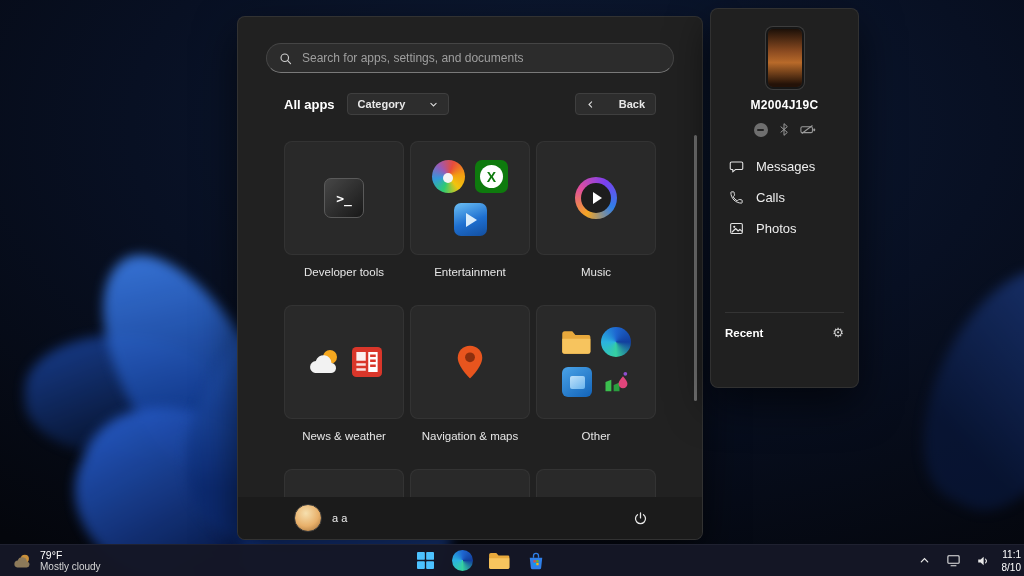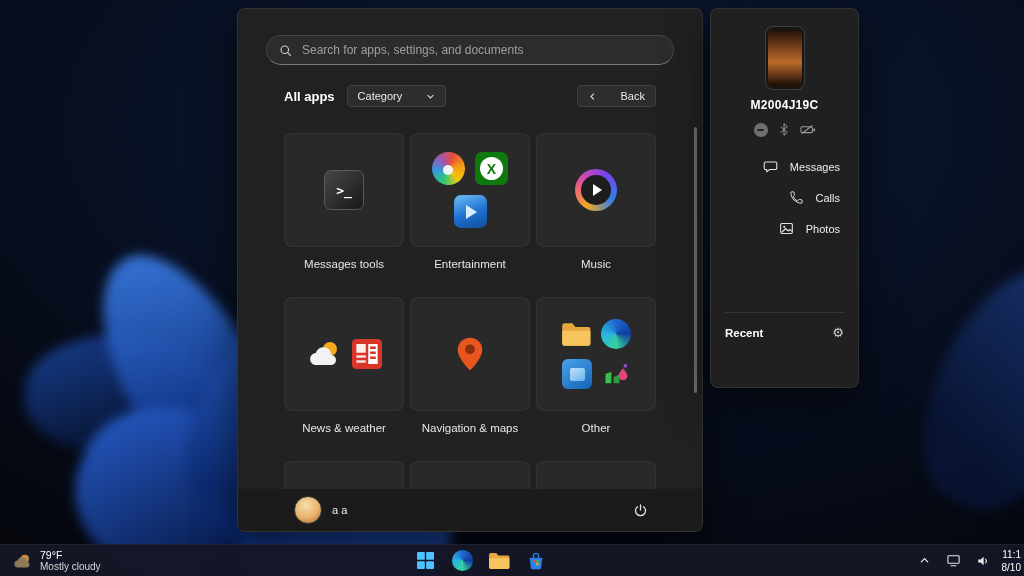--- a/index.html
+++ b/index.html
@@ -14,31 +14,31 @@
     border-radius:50%/60% 55% 45% 40%;background:linear-gradient(160deg,#2f6fe0,#0c2a70 75%);opacity:.9;}
   .pt3{left:90px;top:395px;width:175px;height:205px;transform:rotate(-68deg);
     border-radius:50%/55%;background:linear-gradient(220deg,#2a64d8,#0a1f55 75%);opacity:.95;}
   .pt4{left:250px;top:425px;width:195px;height:215px;transform:rotate(48deg);
     border-radius:50%/55%;background:linear-gradient(140deg,#3a78e8,#0e2f80 70%);opacity:.9;}
   .pt5{left:938px;top:265px;width:150px;height:250px;transform:rotate(26deg);
     border-radius:50%/58%;background:linear-gradient(200deg,#2a55b8,#0a1c48 75%);opacity:.55;}
   .pt6{left:60px;top:300px;width:120px;height:190px;transform:rotate(-90deg);
     border-radius:50%/55%;background:linear-gradient(250deg,#1d4cb0,#081738 75%);opacity:.8;}
   
-  .start-menu{position:absolute;left:237px;top:8px;width:466px;height:524px;
+  .start-menu{position:absolute;left:237px;top:16px;width:466px;height:524px;
     background:#212121;border:1px solid rgba(255,255,255,.08);border-radius:8px;
     box-shadow:0 16px 42px rgba(0,0,0,.6);overflow:hidden;box-sizing:border-box;}
   .search-bar{margin:26px 28px 0;height:30px;border-radius:16px;background:#2c2c2c;
     border:1px solid #454545;border-bottom-color:#7a7a7a;display:flex;align-items:center;gap:8px;padding:0 12px;box-sizing:border-box;}
   .search-bar input{flex:1;background:transparent;border:0;outline:0;color:#ddd;font-size:12px;font-family:inherit;}
   .search-bar input::placeholder{color:#9f9f9f;}
   .menu-header{margin:20px 46px 0;display:flex;align-items:center;gap:12px;}
   .all-apps{font-size:13px;font-weight:700;}
   .btn{display:inline-flex;align-items:center;gap:24px;background:#2d2d2d;border:1px solid #3f3f3f;
-    border-radius:4px;padding:4px 10px;font-size:11px;color:#e8e8e8;cursor:pointer;}
+    border-radius:4px;padding:4px 10px;font-size:11px;color:#e8e8e8;cursor:pointer;font-weight:bold;}
   .back-btn{margin-left:auto;}
   .tiles{margin:26px 46px 0;display:grid;grid-template-columns:repeat(3,1fr);column-gap:6px;}
   .cell{display:flex;flex-direction:column;}
   .card{height:112px;background:#292929;border:1px solid rgba(255,255,255,.05);border-radius:8px;
     display:flex;align-items:center;justify-content:center;}
   .card.partial{height:60px;}
   .caption{text-align:center;font-size:11.5px;color:#e6e6e6;margin:11px 0 27px;}
   .icon-wrap{display:flex;flex-wrap:wrap;gap:10px;justify-content:center;align-items:center;max-width:94px;}
   
   .ic-terminal{width:38px;height:38px;border-radius:7px;background:linear-gradient(135deg,#474747,#181818);
@@ -76,21 +76,21 @@
     border:1px solid rgba(255,255,255,.08);border-radius:8px;box-shadow:0 16px 42px rgba(0,0,0,.6);
     padding:14px;box-sizing:border-box;}
   .phone-thumb{width:34px;height:58px;margin:6px auto 0;border-radius:5px;
     background:linear-gradient(180deg,#1c1008,#8a4a20 38%,#b86a2a 58%,#241208 95%);
     box-shadow:0 0 0 2px #161616,0 0 0 3px #3d3d3d;}
   .device-name{text-align:center;font-size:12px;font-weight:700;margin-top:11px;letter-spacing:.3px;}
   .status-row{display:flex;justify-content:center;align-items:center;gap:11px;margin-top:10px;}
   .st-dot{width:14px;height:14px;border-radius:50%;background:#6f6f6f;position:relative;}
   .st-dot::after{content:"";position:absolute;left:3.5px;top:6px;width:7px;height:2px;background:#242424;border-radius:1px;}
   .pl-list{margin-top:14px;}
-  .pl-item{display:flex;align-items:center;gap:12px;padding:8px 4px;border-radius:4px;font-size:11px;color:#eee;cursor:pointer;justify-content:flex-end;}
+  .pl-item{display:flex;align-items:center;gap:12px;padding:8px 4px;border-radius:4px;font-size:13px;color:#eee;cursor:pointer;}
   .pl-divider{height:1px;background:rgba(255,255,255,.09);margin-top:68px;}
   .recent-row{display:flex;align-items:center;justify-content:space-between;margin-top:12px;}
   .recent-title{font-size:11.5px;font-weight:700;}
   .gear{font-size:13px;color:#cfcfcf;cursor:pointer;font-family:"DejaVu Sans",sans-serif;}
   .gear::after{content:"⚙";}
   .recent-desc{margin-top:9px;font-size:10.5px;color:#9c9c9c;line-height:1.5;}
   
   .taskbar{position:absolute;left:0;right:0;bottom:0;height:31px;background:rgba(21,23,38,.97);
     border-top:1px solid rgba(255,255,255,.05);}
   .weather{position:absolute;left:6px;top:0;height:31px;display:flex;align-items:center;gap:7px;padding:0 6px;cursor:pointer;}
@@ -155,21 +155,21 @@
     </div>
 
     <div class="tiles">
 
       <div class="cell">
         <div class="card">
           <div class="icon-wrap">
             <span class="ic-terminal"></span>
           </div>
         </div>
-        <div class="caption">Messages tools</div>
+        <div class="caption">Developer tools</div>
       </div>
 
       <div class="cell">
         <div class="card">
           <div class="icon-wrap">
             <span class="ic-paint"></span>
             <span class="ic-xbox">
                 <span class="ball"></span>
               </span>
             <span class="ic-movies"></span>

